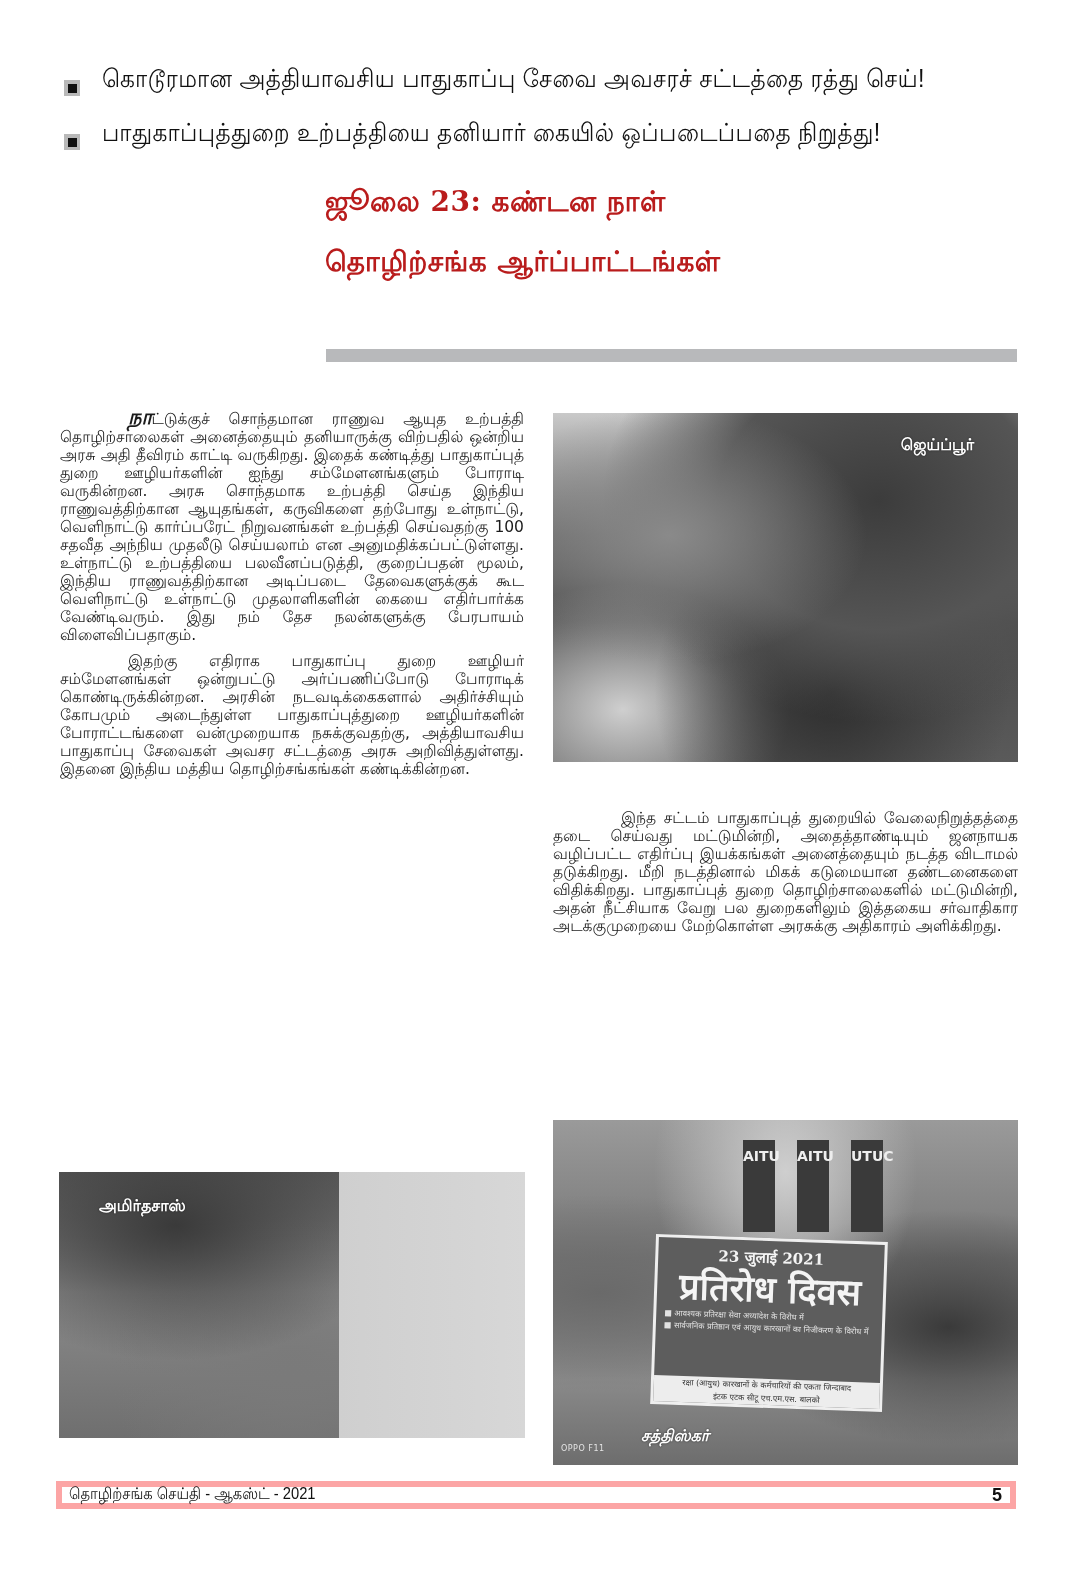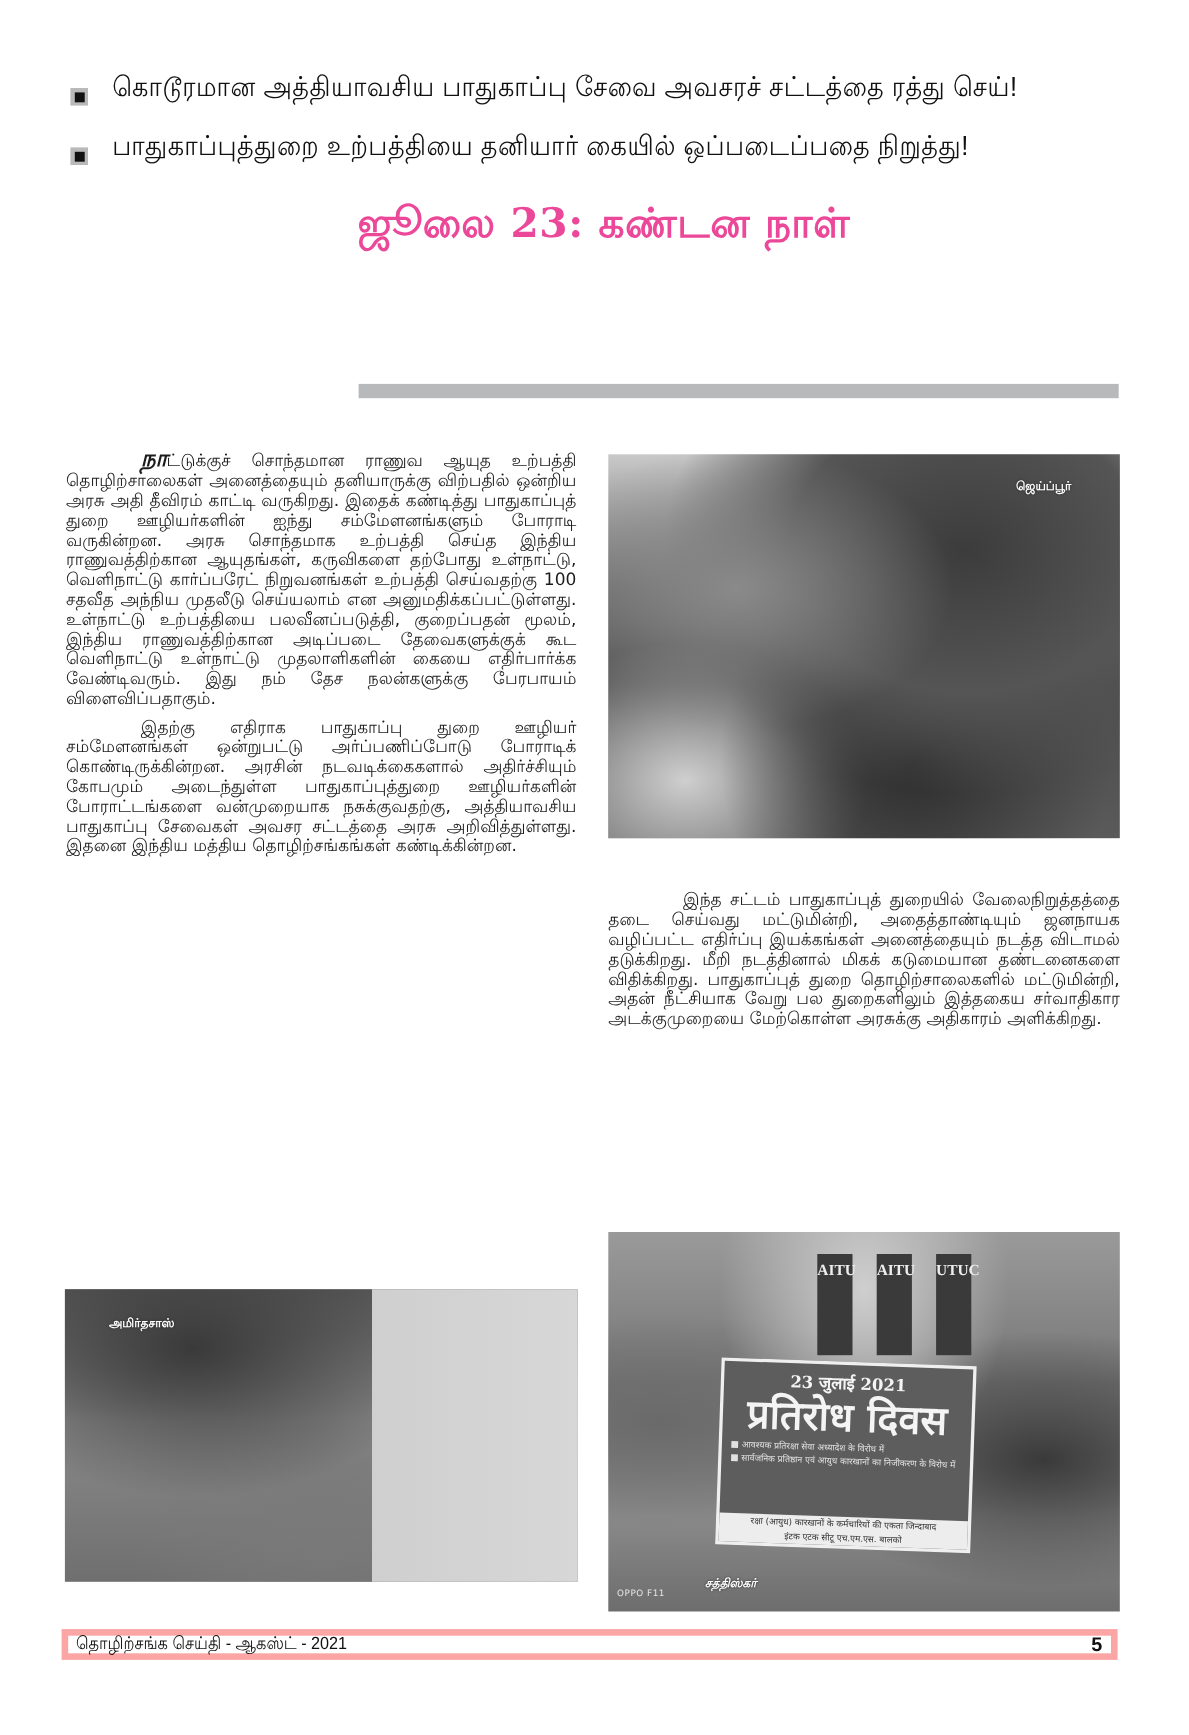--- a/index.html
+++ b/index.html
@@ -14,22 +14,22 @@
     }
     .bullet::after { content: ""; width: 9px; height: 9px; background: #111; }
     .slogan-text {
       font-family: "Liberation Sans Narrow", "Liberation Sans", sans-serif;
       font-size: 25px; letter-spacing: 0.5px; transform: scaleX(0.93); transform-origin: left center;
       white-space: nowrap; color: #111;
     }
 
     .headline { position: absolute; left: 325px; top: 172px; width: 695px; }
     .headline-line {
-      font-family: "DejaVu Serif", serif; font-weight: bold; font-size: 37px;
-      line-height: 60px; white-space: nowrap; color: #ec4899; letter-spacing: 0.5px;
+      font-family: "DejaVu Serif", serif; font-weight: bold; font-size: 28px;
+      line-height: 60px; white-space: nowrap; color: #b91c1c; letter-spacing: 0.5px;
     }
     .rule-bar { position: absolute; left: 326px; top: 349px; width: 691px; height: 13px; background: #b8b9bb; }
 
     .col { position: absolute; font-size: 15.5px; line-height: 18px; color: #1b1b1b; text-align: justify; }
     .col p { margin: 0 0 8px 0; }
     .col-left { left: 60px; top: 408px; width: 464px; }
     .col-right { left: 553px; top: 809px; width: 465px; }
     .indent { text-indent: 68px; }
     .dropcap {
       font-family: "DejaVu Serif", serif; font-weight: bold; font-style: italic;
@@ -64,26 +64,26 @@
     }
     .banner {
       position: absolute; left: 100px; top: 118px; width: 232px; height: 170px;
       background: #5d5d5d; border: 3px solid #efefef; color: #f4f4f4; text-align: center;
       transform: rotate(2deg);
     }
     .banner-date { font-family: "DejaVu Serif", serif; font-weight: bold; font-size: 15px; margin-top: 6px; }
     .banner-title { font-family: "DejaVu Serif", serif; font-weight: bold; font-size: 36px; line-height: 44px; }
     .banner-line { font-size: 8px; text-align: left; padding-left: 8px; line-height: 12px; color: #e2e2e2; }
     .banner-foot { position: absolute; left: 0; right: 0; bottom: 0; background: #ededed; color: #333; font-size: 8px; line-height: 13px; }
-    .signs { position: absolute; top: 20px; left: 190px; display: flex; gap: 22px; font-family: Liberation Serif, serif; }
+    .signs { position: absolute; top: 20px; left: 190px; display: flex; gap: 22px; }
     .sign { width: 32px; height: 92px; background: #3a3a3a; color: #eee; font-weight: bold; font-size: 14px; text-align: center; line-height: 20px; padding-top: 6px; }
 
     .photo-caption {
       position: absolute; color: #fff; font-family: "DejaVu Sans", sans-serif; font-weight: bold;
-      font-size: 11px; text-shadow: 0 0 2px #222;
+      font-size: 16px; text-shadow: 0 0 2px #222;
     }
     .cap-jaipur { right: 44px; top: 22px; }
     .cap-amritsar { left: 40px; top: 24px; }
     .cap-chhattisgarh { left: 88px; bottom: 18px; font-style: italic; }
     .watermark { position: absolute; left: 8px; bottom: 12px; color: #e4e4e4; font-size: 8px; letter-spacing: 0.5px; }
 
     .footer {
       position: absolute; left: 56px; top: 1481px; width: 960px; height: 28px;
       border: 6px solid #fca5a5; display: flex; align-items: center; justify-content: space-between;
       padding: 0 8px 0 7px;
@@ -103,20 +103,21 @@
     <span class="slogan-text">கொடூரமான அத்தியாவசிய பாதுகாப்பு சேவை அவசரச் சட்டத்தை ரத்து செய்!</span>
   </div>
   <div class="slogan">
     <span class="bullet"></span>
     <span class="slogan-text">பாதுகாப்புத்துறை உற்பத்தியை தனியார் கையில் ஒப்படைப்பதை நிறுத்து!</span>
   </div>
 </div>
 
 <div class="headline">
   <div class="headline-line">ஜூலை 23: கண்டன நாள்</div>
+  <div class="headline-line">தொழிற்சங்க ஆர்ப்பாட்டங்கள்</div>
 </div>
 <div class="rule-bar"></div>
 
 <div class="col col-left">
   <p class="indent"><span class="dropcap">நா</span><span>ட்டுக்குச் சொந்தமான ராணுவ ஆயுத உற்பத்தி தொழிற்சாலைகள் அனைத்தையும் தனியாருக்கு விற்பதில் ஒன்றிய அரசு அதி தீவிரம் காட்டி வருகிறது. இதைக் கண்டித்து பாதுகாப்புத் துறை ஊழியர்களின் ஐந்து சம்மேளனங்களும் போராடி வருகின்றன. அரசு சொந்தமாக உற்பத்தி செய்த இந்திய ராணுவத்திற்கான ஆயுதங்கள், கருவிகளை தற்போது உள்நாட்டு, வெளிநாட்டு கார்ப்பரேட் நிறுவனங்கள் உற்பத்தி செய்வதற்கு 100 சதவீத அந்நிய முதலீடு செய்யலாம் என அனுமதிக்கப்பட்டுள்ளது. உள்நாட்டு உற்பத்தியை பலவீனப்படுத்தி, குறைப்பதன் மூலம், இந்திய ராணுவத்திற்கான அடிப்படை தேவைகளுக்குக் கூட வெளிநாட்டு உள்நாட்டு முதலாளிகளின் கையை எதிர்பார்க்க வேண்டிவரும். இது நம் தேச நலன்களுக்கு பேரபாயம் விளைவிப்பதாகும்.</span></p>
   <p class="indent">இதற்கு எதிராக பாதுகாப்பு துறை ஊழியர் சம்மேளனங்கள் ஒன்றுபட்டு அர்ப்பணிப்போடு போராடிக் கொண்டிருக்கின்றன. அரசின் நடவடிக்கைகளால் அதிர்ச்சியும் கோபமும் அடைந்துள்ள பாதுகாப்புத்துறை ஊழியர்களின் போராட்டங்களை வன்முறையாக நசுக்குவதற்கு, அத்தியாவசிய பாதுகாப்பு சேவைகள் அவசர சட்டத்தை அரசு அறிவித்துள்ளது. இதனை இந்திய மத்திய தொழிற்சங்கங்கள் கண்டிக்கின்றன.</p>
 </div>
 
 <div class="photo photo-jaipur">
   <span class="photo-caption cap-jaipur">ஜெய்ப்பூர்</span>

